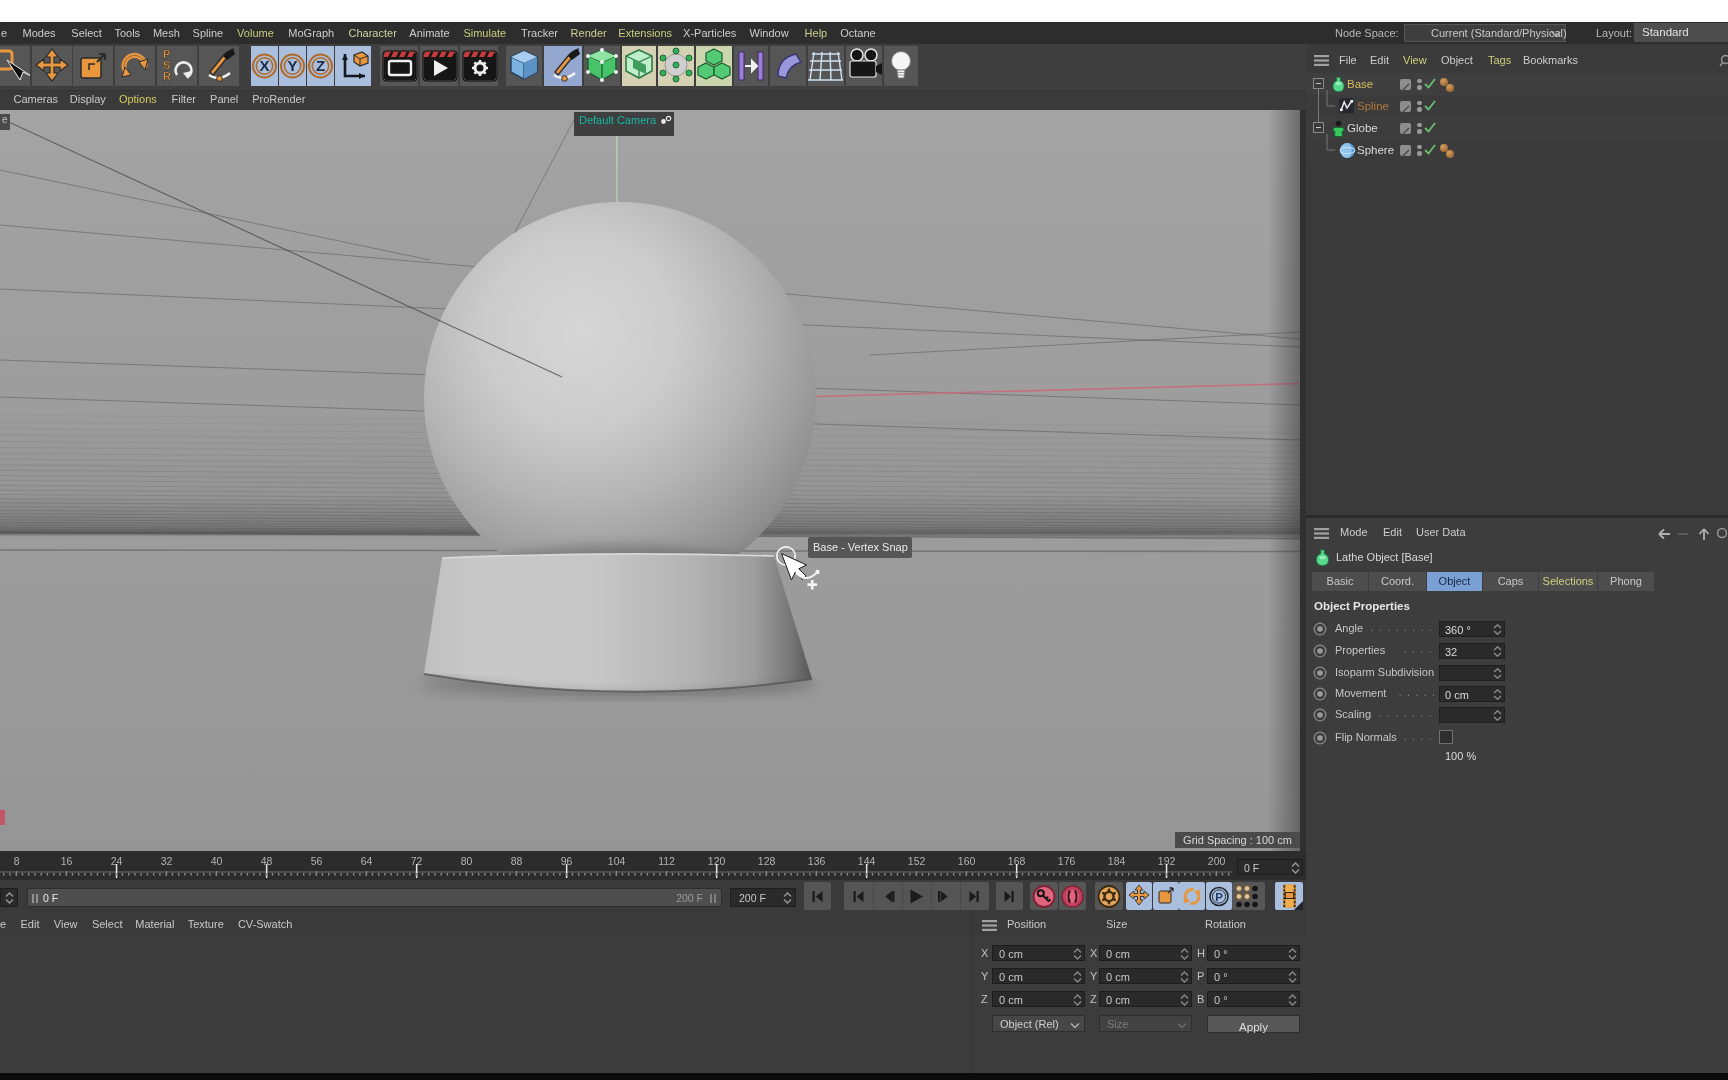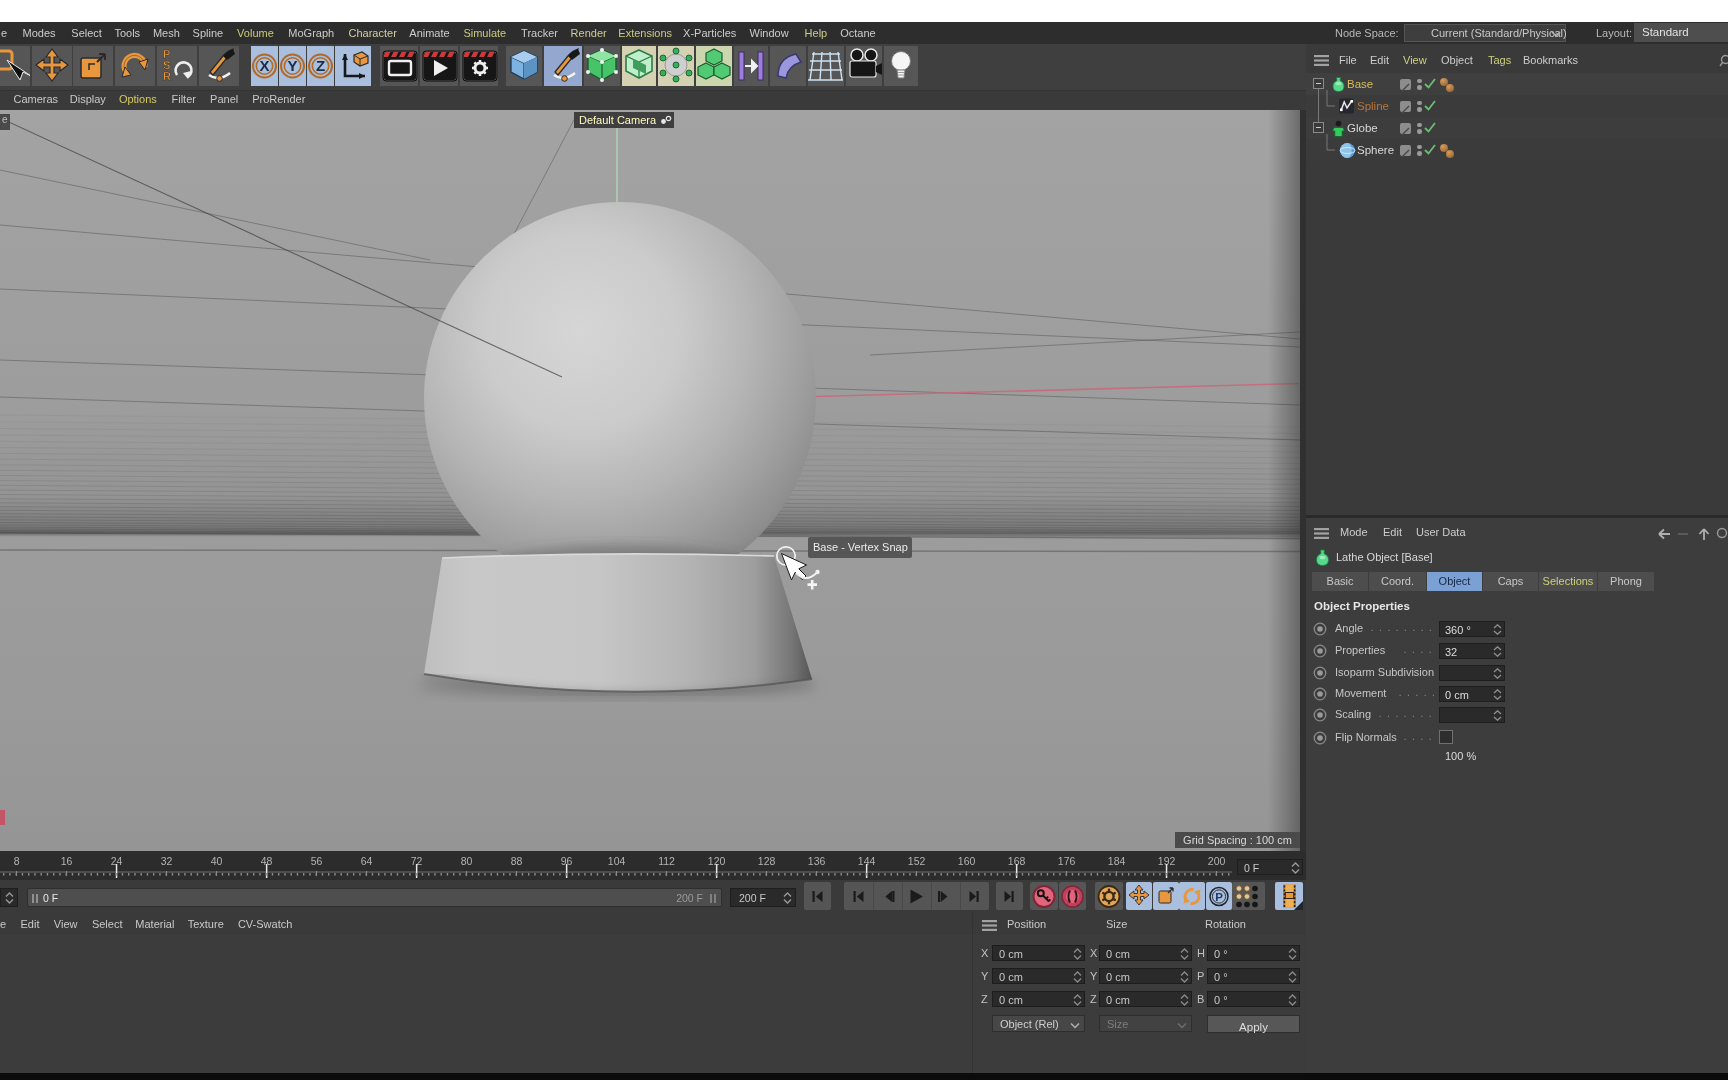--- a/index.html
+++ b/index.html
@@ -315,21 +315,21 @@
         <circle cx="786" cy="446" r="9.2" fill="none" stroke="#f2f2f2" stroke-width="1.7"></circle>
         <path d="M781.5,443.5 L791.5,470 L795.2,462.3 L802.3,469.6 L806,466 L798.8,458.8 L806.5,455 Z" fill="#ffffff" stroke="#1a1a1a" stroke-width="1"></path>
         <path d="M796,463 Q806,473 816.5,463" fill="none" stroke="#f2f2f2" stroke-width="1.8"></path>
         <circle cx="817.5" cy="462" r="2.2" fill="#f2f2f2"></circle>
         <path d="M807.5,474.6 h9.5 M812.2,470 v9.5" stroke="#f4f4f4" stroke-width="2.6"></path>
         <rect x="0" y="700" width="5" height="15" fill="#c25668"></rect>
       </svg></div>
 <div class="abs" style="left:1300px;top:110px;width:6px;height:741px;background:#303030;"></div>
 
 <div class="abs" style="left:0;top:114px;width:10px;height:16px;background:#4a4a4a;color:#c0c0c0;font-size:10px;padding-left:2px;">e</div>
-<div class="abs" style="left:574px;top:112px;width:100px;height:16px;background:#3f3f3f;color:#fef9c3;font-size:12px;">
+<div class="abs" style="left:574px;top:112px;width:100px;height:24px;background:#3f3f3f;color:#14b8a6;font-size:12px;">
  <span style="position:absolute;left:5px;top:2px;font-size:11px;">Default Camera</span>
  <svg style="position:absolute;right:2px;top:3px;" width="12" height="10">
   <circle cx="3.5" cy="6.5" r="2.4" fill="#e8e8e8"></circle>
         <circle cx="8.5" cy="3.5" r="2.2" fill="none" stroke="#e8e8e8" stroke-width="1.2"></circle>
       </svg>
 </div>
 <div class="abs" style="left:1175px;top:832px;width:125px;height:16px;background:#4a4a4a;color:#d8d8d8;font-size:11px;text-align:center;line-height:16px;">Grid Spacing : 100 cm</div>
 <div class="abs" style="left:808px;top:537px;width:104px;height:21px;background:#565656;border-radius:2px;color:#ececec;font-size:11px;">
  <span style="position:absolute;left:5px;top:4px;white-space:nowrap;">Base - Vertex Snap</span>
     </div>

